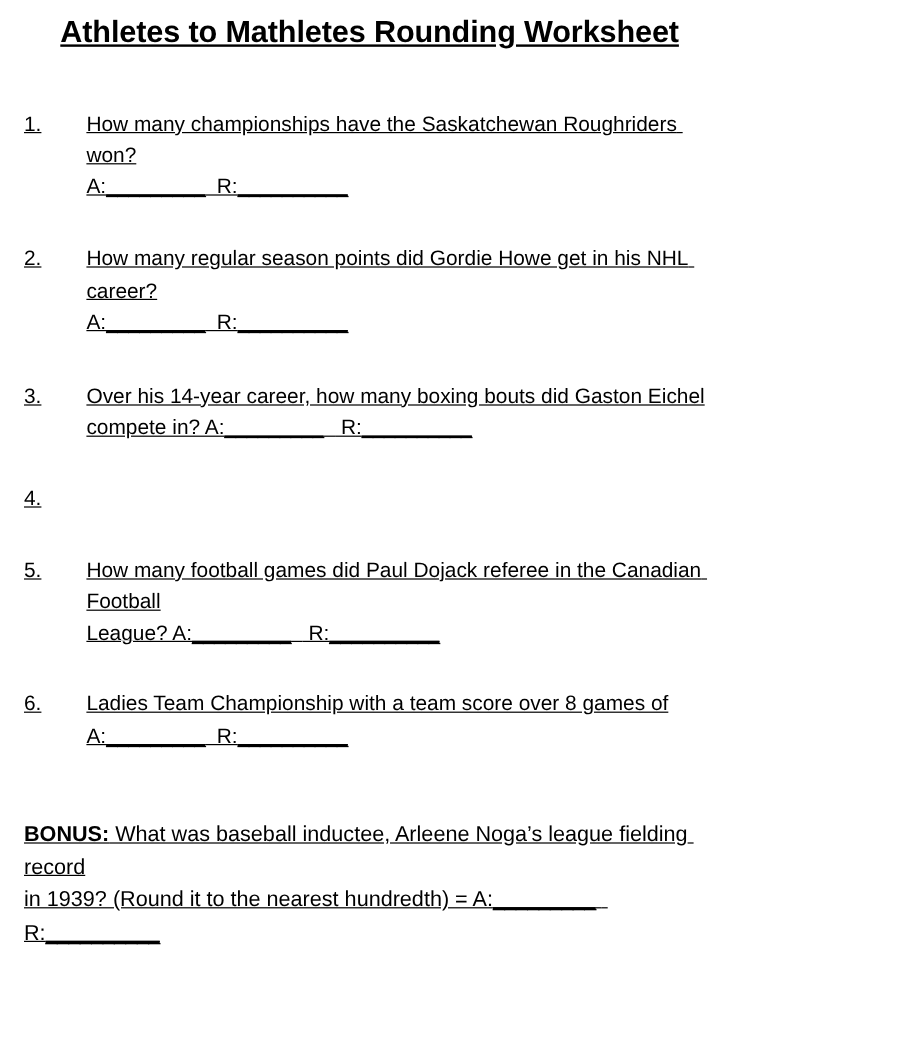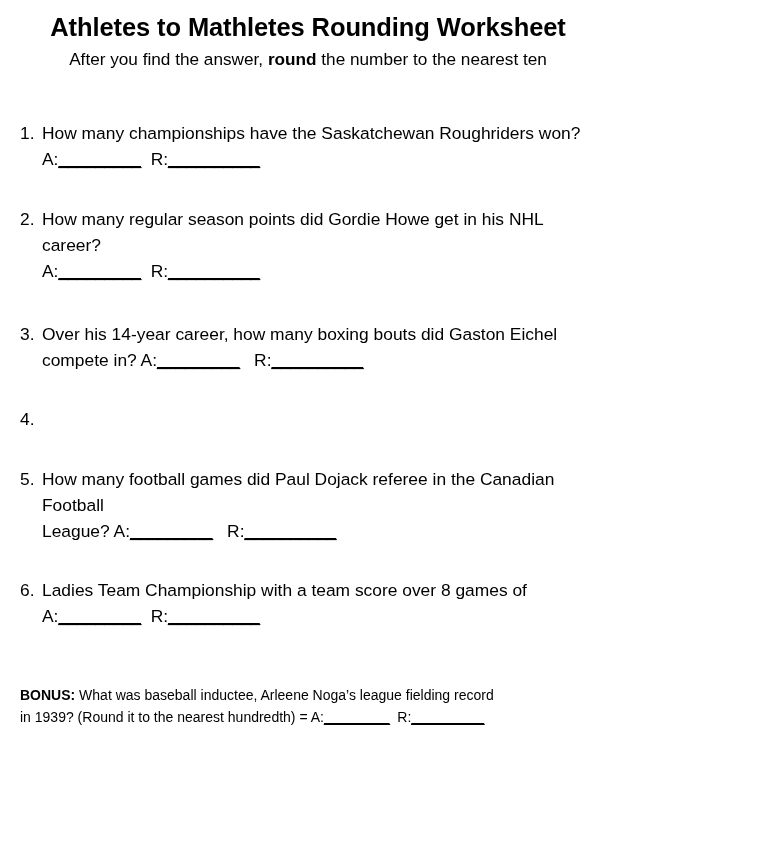--- a/index.html
+++ b/index.html
@@ -15,20 +15,21 @@
     overflow: hidden;
     position: relative;
   }
 
   .page {
     width: 616px;
     height: 864px;
     box-sizing: border-box;
     padding: 0;
     position: relative;
+    text-decoration: underline;
   }
 
   
   .header {
     text-align: center;
     padding-top: 12px;
   }
   .worksheet-title {
     font-size: 25.5px;
     font-weight: bold;
@@ -70,20 +71,21 @@
 
   .q-num {
     flex: 0 0 auto;
     width: 22px;
     text-align: left;
     white-space: nowrap;
   }
   .q-body {
     flex: 1 1 auto;
     min-width: 0;
+    margin-left: 30px;
   }
   .q-line {
     margin: 0;
     white-space: pre-wrap;
   }
 
   
   .blank {
     text-decoration: underline;
     text-decoration-thickness: 1.5px;
@@ -97,39 +99,38 @@
   .q-2 { margin-bottom: 36px; }
   .q-3 { margin-bottom: 33px; }
   .q-4 { margin-bottom: 34px; }
   .q-5 { margin-bottom: 33px; }
   .q-6 { margin-bottom: 0; }
 
   
   .bonus {
     margin-top: 56px;
     padding: 0 14px 0 20px;
-    font-size: 14px;
+    font-size: 18px;
     line-height: 1.52;
   }
   .bonus-label {
     font-weight: bold;
   }
   .bonus-text {
     white-space: pre-wrap;
   }
 </style>
 </head>
 <body>
 
 <div class="page">
 
   <div class="header">
     <div class="worksheet-title">Athletes to Mathletes Rounding Worksheet</div>
 
-    <div class="subtitle-line first"><span>After you find the answer, </span><b>round</b><span> the number to the nearest ten</span></div>
 
   </div>
 
   <div class="questions">
 
     <div class="q-item q-1">
       <div class="q-num">1.</div>
       <div class="q-body">
         <div class="q-line">How many championships have the Saskatchewan Roughriders won?</div>
         <div class="q-line"><span>A:</span><span class="blank">_________</span><span> </span><span> R:</span><span class="blank">__________</span></div>

